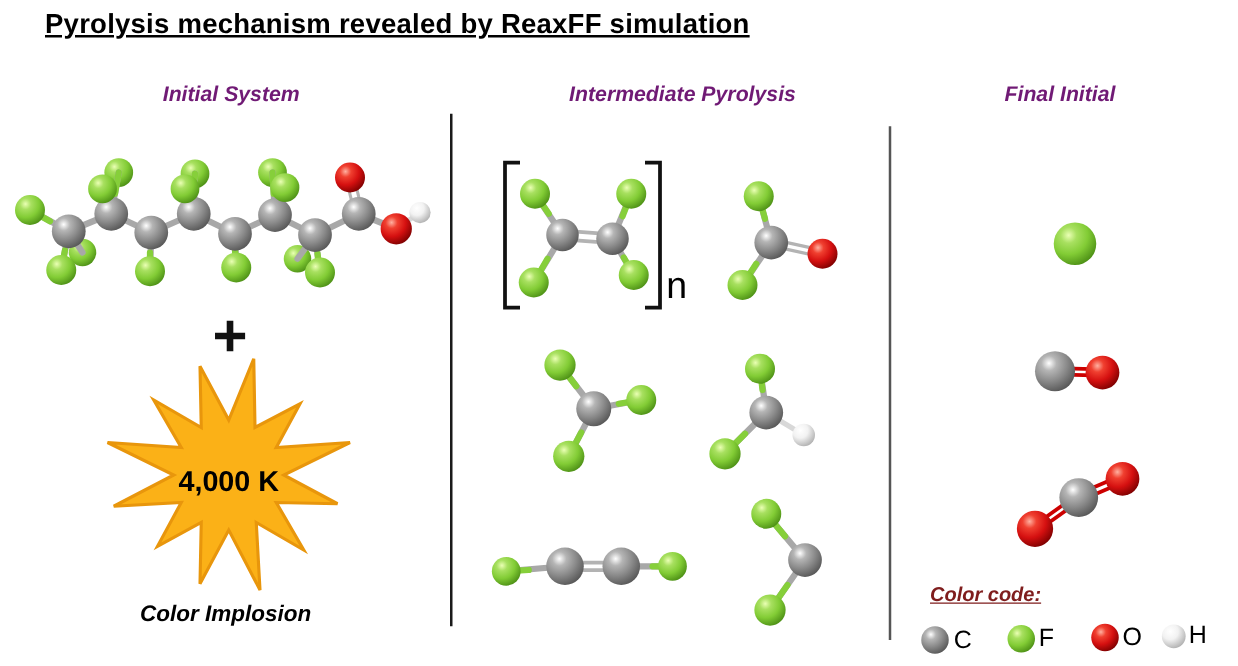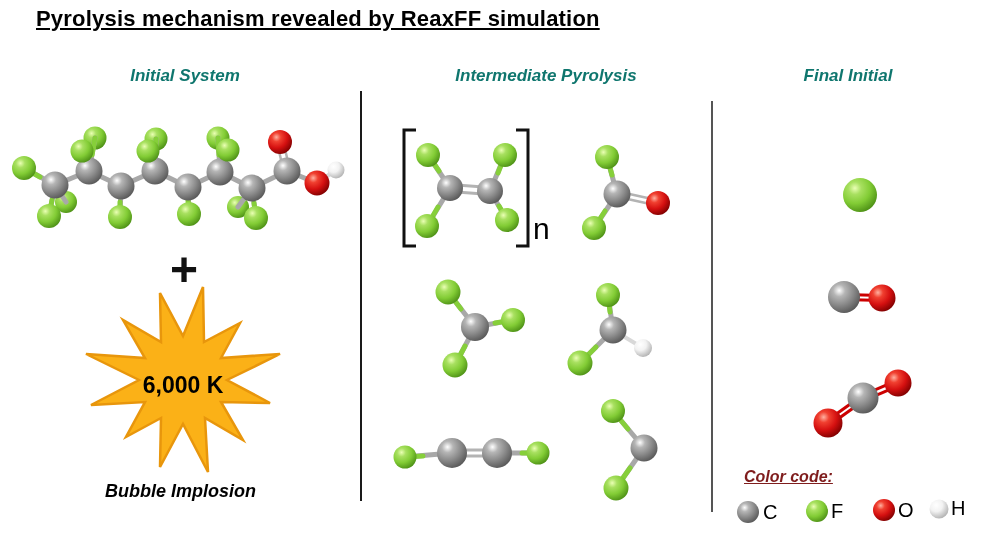--- a/index.html
+++ b/index.html
@@ -14,21 +14,21 @@
   #title{
     top:6px;left:0;width:990px;
     text-align:left;
     font-size:22px;font-weight:bold;
     text-decoration:underline;
     color:#000;
     letter-spacing:0.2px;
     padding-left:36px;
   }
   .col-header{
-    font-size:17px;font-weight:bold;font-style:italic;color:#0f766e;
+    font-size:17px;font-weight:bold;font-style:italic;color:#701a75;
     text-align:center;
   }
   #hdr-initial{top:66px;left:35px;width:300px;}
   #hdr-intermediate{top:66px;left:396px;width:300px;}
   #hdr-final{top:66px;left:723px;width:250px;}
   .divider{position:absolute;background:#1a1a1a;}
   #divider-1{left:360px;top:91px;width:2px;height:410px;}
   #divider-2{left:711px;top:101px;width:2px;height:411px;background:#555;}
   #plus-sign{
     top:241px;left:154px;width:60px;height:58px;
@@ -312,22 +312,22 @@
 
     <g>
       <circle cx="748" cy="512" r="11" fill="url(#gC)"></circle>
       <circle cx="817" cy="511" r="11" fill="url(#gF)"></circle>
       <circle cx="884" cy="510" r="11" fill="url(#gO)"></circle>
       <circle cx="939" cy="509" r="9.5" fill="url(#gH)"></circle>
     </g>
   </svg>
 
   <div class="abs" id="plus-sign">+</div>
-  <div class="abs" id="burst-label">6,000 K</div>
-  <div class="abs" id="bubble-caption">Bubble Implosion</div>
+  <div class="abs" id="burst-label">4,000 K</div>
+  <div class="abs" id="bubble-caption">Color Implosion</div>
   <div class="abs" id="polymer-n">n</div>
 
   <div class="abs" id="legend-heading">Color code:</div>
   <div class="abs legend-label" id="legend-label-c">C</div>
   <div class="abs legend-label" id="legend-label-f">F</div>
   <div class="abs legend-label" id="legend-label-o">O</div>
   <div class="abs legend-label" id="legend-label-h">H</div>
 
 </div>
 

